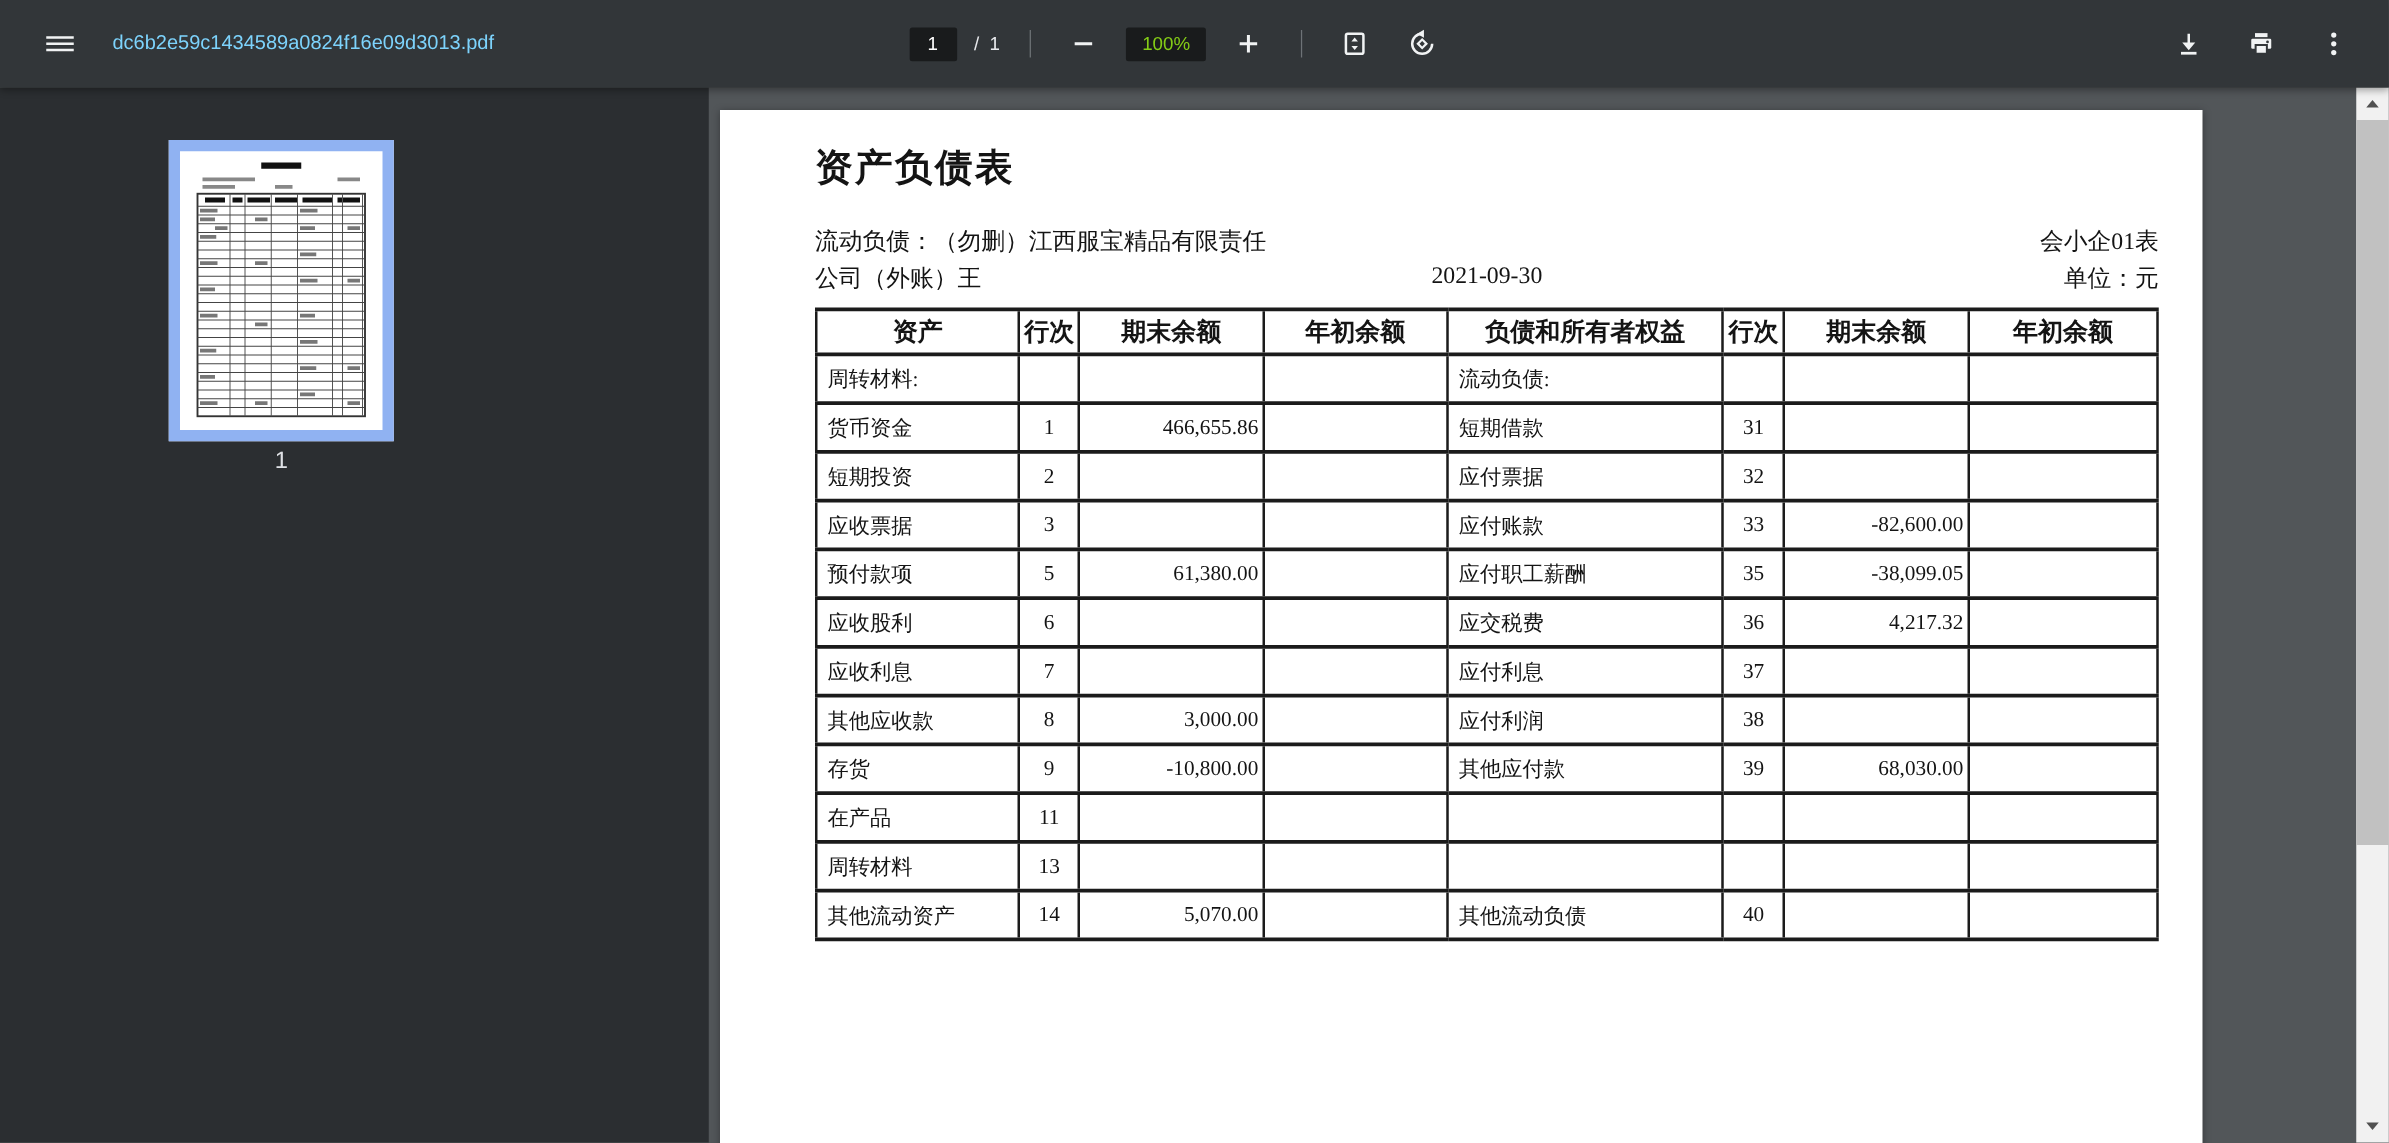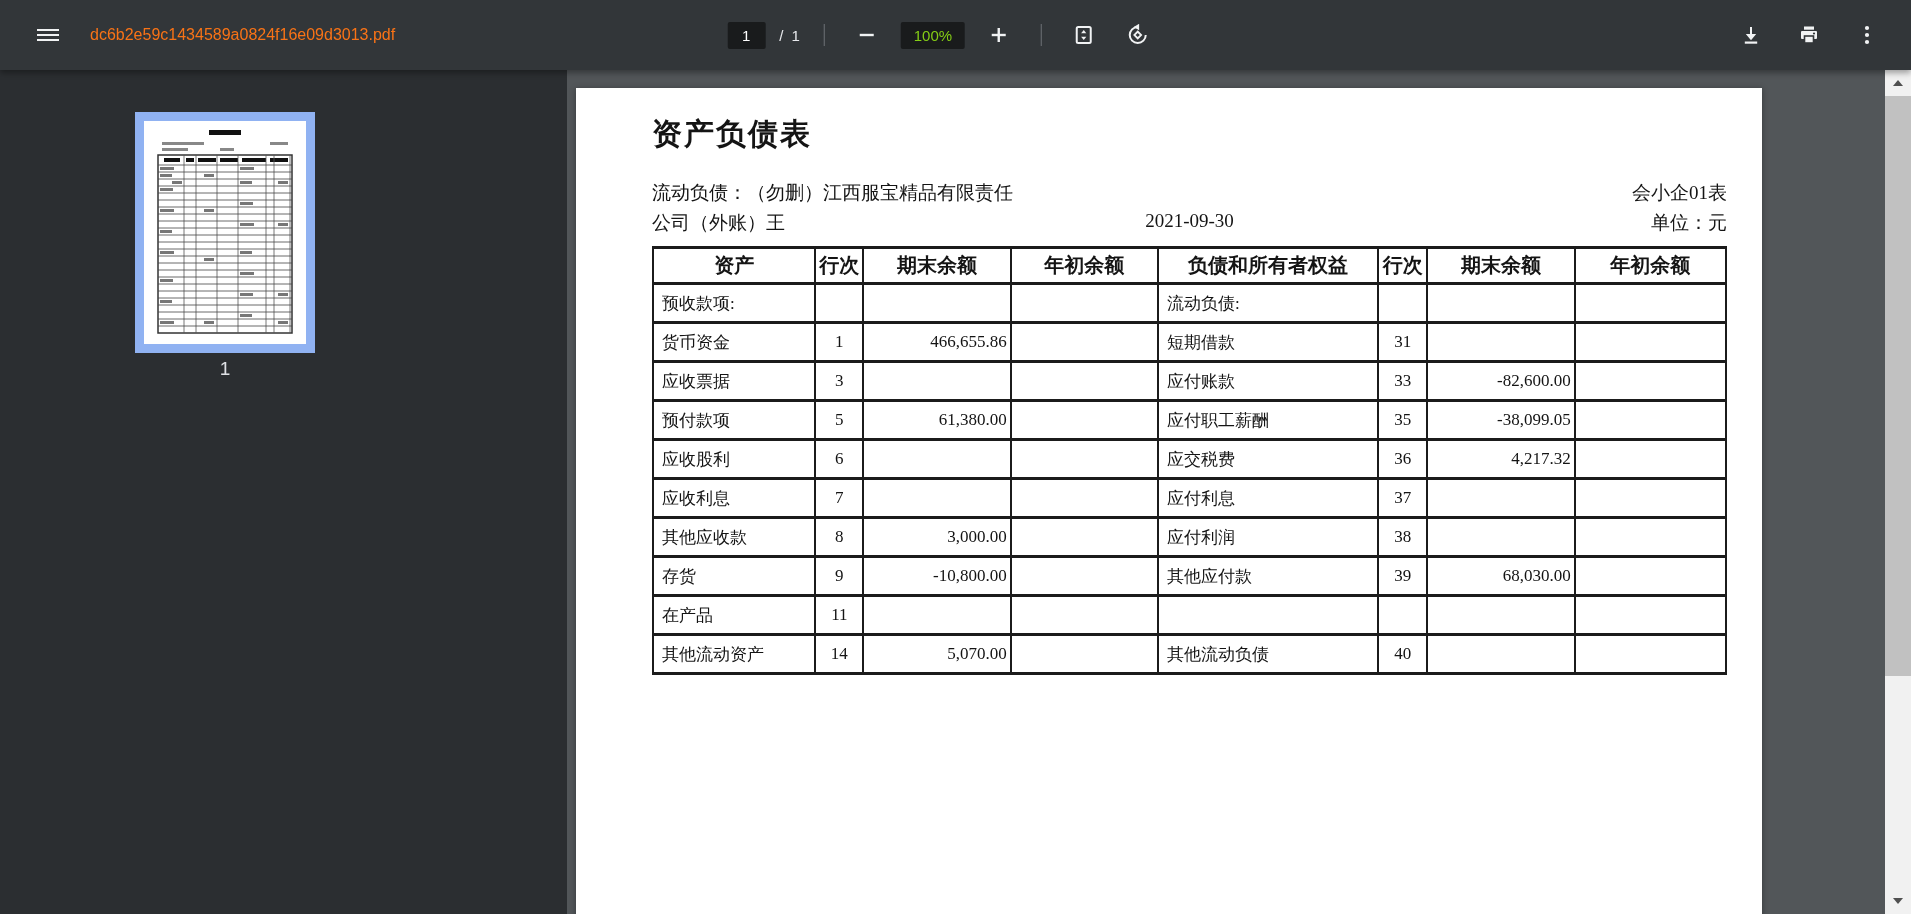--- a/index.html
+++ b/index.html
@@ -8,21 +8,21 @@
 
   
   .toolbar { position:absolute; left:0; top:0; width:1911px; height:70px;
              background:#323639; color:#f1f3f4; z-index:30;
              display:flex; align-items:center;
              box-shadow:0 3px 6px rgba(0,0,0,.35); }
   .tb-left { display:flex; align-items:center; gap:22px; padding-left:28px; width:660px; }
   .icon-btn { width:40px; height:40px; display:flex; align-items:center; justify-content:center;
               border-radius:50%; cursor:pointer; flex:0 0 auto; }
   .hamburger span { display:block; width:22px; height:2.5px; background:#f1f3f4; margin:2.4px 0; }
-  .filename { font-size:16px; color:#f97316; white-space:nowrap; }
+  .filename { font-size:16px; color:#7dd3fc; white-space:nowrap; }
   .tb-center { position:absolute; left:50%; top:0; height:70px; transform:translateX(-53%);
                display:flex; align-items:center; gap:14px; }
   .page-box { width:38px; height:27px; background:rgba(0,0,0,.5); border:none; border-radius:2px;
               color:#fff; font-size:15px; text-align:center; font-family:"Liberation Sans",sans-serif; }
   .page-total { font-size:15px; color:#e8eaed; letter-spacing:2px; }
   .tb-sep { width:1px; height:22px; background:#6e7377; margin:0 8px; }
   .zoom-box { min-width:64px; height:27px; background:rgba(0,0,0,.5); border-radius:2px;
               color:#84cc16; font-size:15px; display:flex; align-items:center; justify-content:center; }
   .tb-right { position:absolute; right:24px; top:0; height:70px; display:flex; align-items:center; gap:18px; }
   svg.glyph { display:block; }
@@ -265,40 +265,50 @@
               <th>期末余额</th>
               <th>年初余额</th>
               <th>负债和所有者权益</th>
               <th>行次</th>
               <th>期末余额</th>
               <th>年初余额</th>
             </tr>
           </thead>
         <tbody id="bs-body">
             <tr>
-              <td class="lbl">预收款项:</td>
+              <td class="lbl">周转材料:</td>
               <td class="num"></td>
               <td class="amt"></td>
               <td class="amt"></td>
               <td class="lbl">流动负债:</td>
               <td class="num"></td>
               <td class="amt"></td>
               <td class="amt"></td>
             </tr>
             <tr>
               <td class="lbl">货币资金</td>
               <td class="num">1</td>
               <td class="amt">466,655.86</td>
               <td class="amt"></td>
               <td class="lbl">短期借款</td>
               <td class="num">31</td>
               <td class="amt"></td>
               <td class="amt"></td>
             </tr>
             <tr>
+              <td class="lbl">短期投资</td>
+              <td class="num">2</td>
+              <td class="amt"></td>
+              <td class="amt"></td>
+              <td class="lbl">应付票据</td>
+              <td class="num">32</td>
+              <td class="amt"></td>
+              <td class="amt"></td>
+            </tr>
+            <tr>
               <td class="lbl">应收票据</td>
               <td class="num">3</td>
               <td class="amt"></td>
               <td class="amt"></td>
               <td class="lbl">应付账款</td>
               <td class="num">33</td>
               <td class="amt">-82,600.00</td>
               <td class="amt"></td>
             </tr>
             <tr>
@@ -355,20 +365,30 @@
               <td class="lbl">在产品</td>
               <td class="num">11</td>
               <td class="amt"></td>
               <td class="amt"></td>
               <td class="lbl"></td>
               <td class="num"></td>
               <td class="amt"></td>
               <td class="amt"></td>
             </tr>
             <tr>
+              <td class="lbl">周转材料</td>
+              <td class="num">13</td>
+              <td class="amt"></td>
+              <td class="amt"></td>
+              <td class="lbl"></td>
+              <td class="num"></td>
+              <td class="amt"></td>
+              <td class="amt"></td>
+            </tr>
+            <tr>
               <td class="lbl">其他流动资产</td>
               <td class="num">14</td>
               <td class="amt">5,070.00</td>
               <td class="amt"></td>
               <td class="lbl">其他流动负债</td>
               <td class="num">40</td>
               <td class="amt"></td>
               <td class="amt"></td>
             </tr>
           </tbody>

